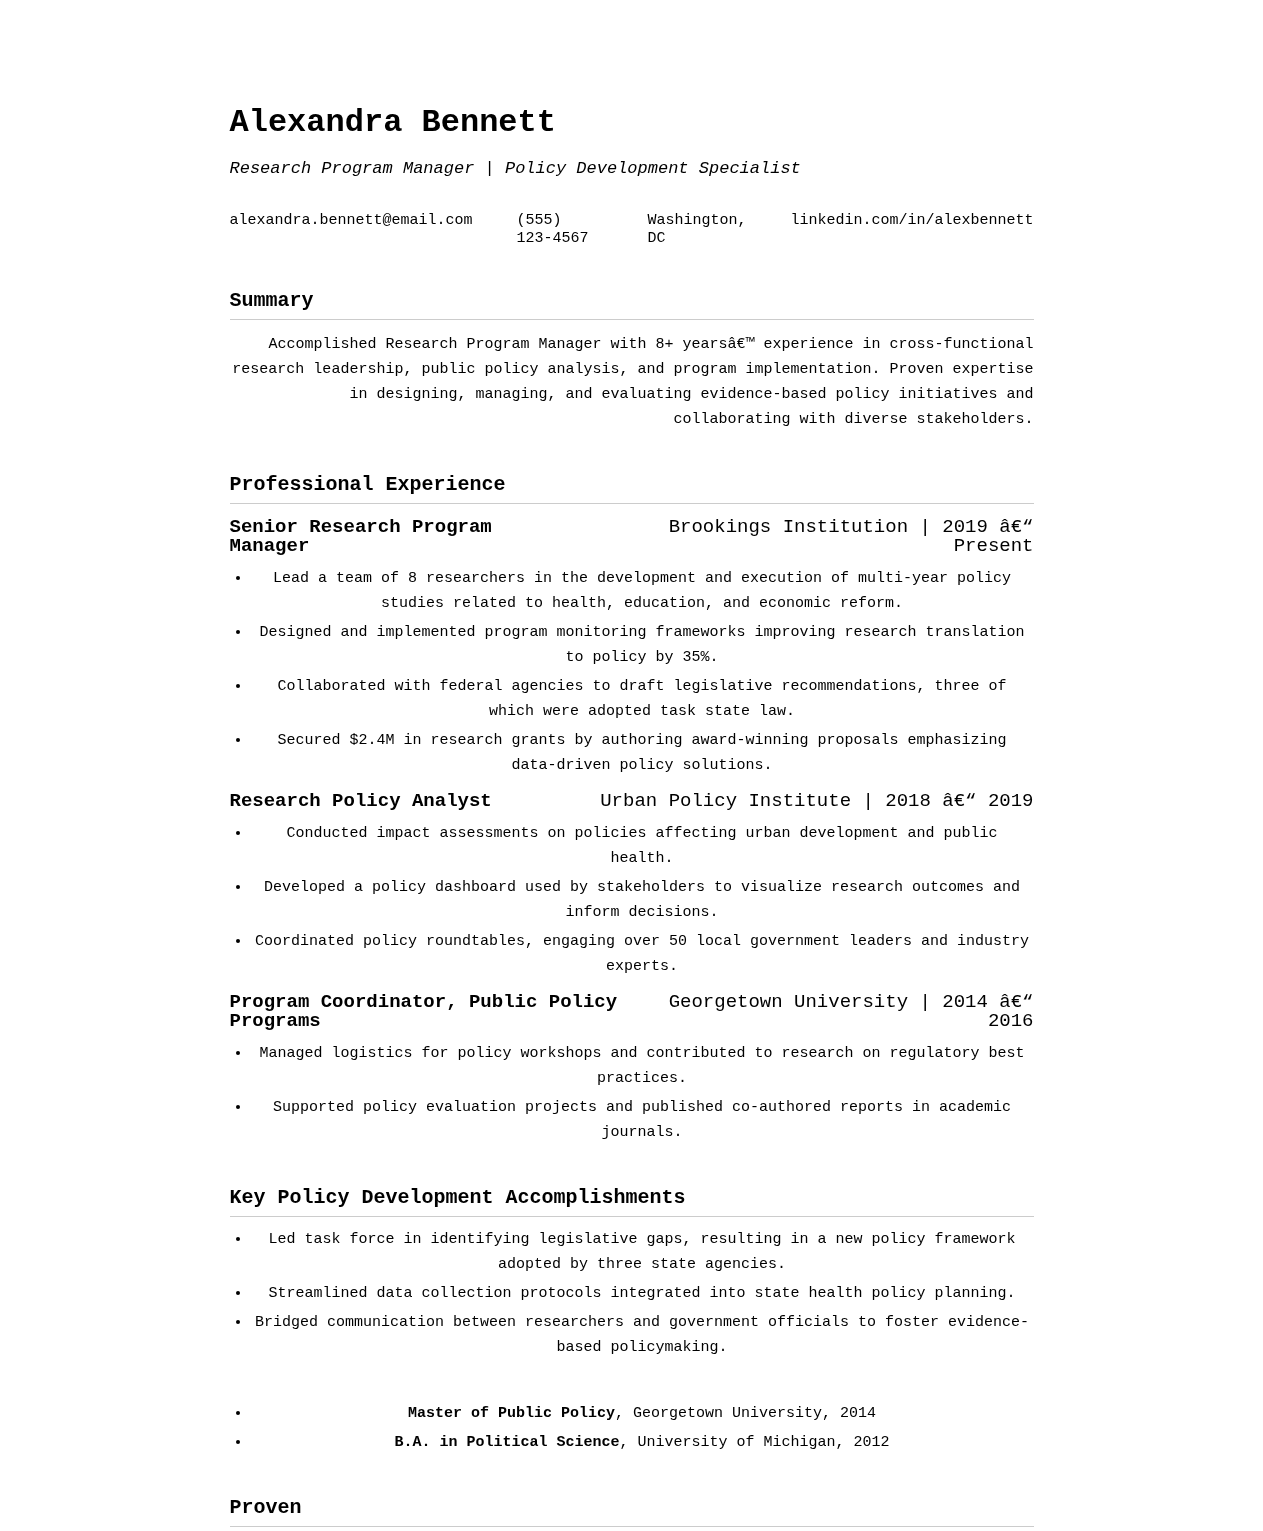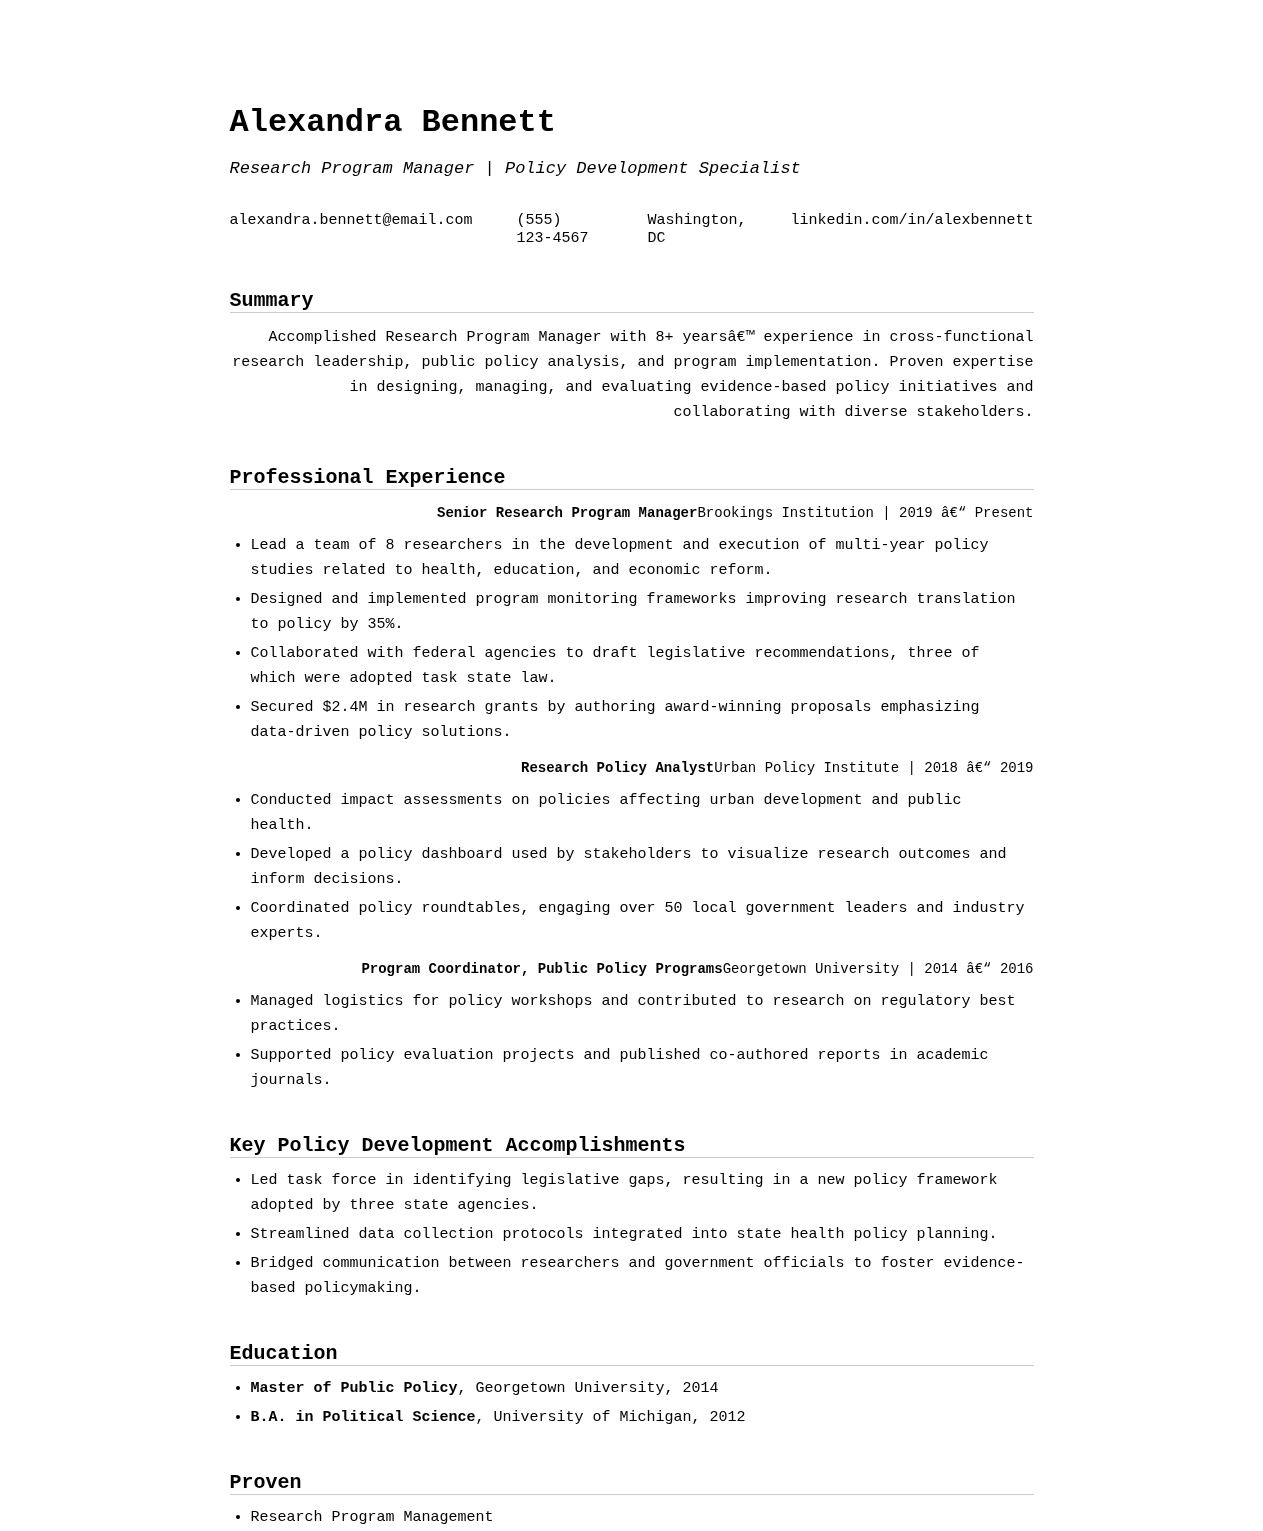--- a/index.html
+++ b/index.html
@@ -36,46 +36,47 @@
     font-size: 15px;
     line-height: 18px;
     margin-top: 33px;
   }
   section { margin-top: 41px; }
   h2.section-heading {
     font-size: 20px;
     font-weight: bold;
     line-height: 23px;
     margin: 0;
+    padding-bottom: 7px;
     border-bottom: 1px solid #cccccc;
   }
   .summary-text {
     font-size: 15px;
     line-height: 25px;
     margin: 12px 0 0;
     text-align: right;
   }
   .job { margin-top: 14px; }
   .job-header {
     display: flex;
-    justify-content: flex-end;
+    justify-content: space-between;
     align-items: baseline;
-    font-size: 14px;
+    font-size: 19px;
     line-height: 19px;
     margin-top: 8px;
   }
   .job-title { font-weight: bold; }
   .job-meta { font-weight: normal; text-align: right; }
   ul.bullets {
     margin: 10px 0 0;
     padding-left: 21px;
     font-size: 15px;
     line-height: 25px;
   }
-  ul.bullets li { margin: 0 0 4px; }
+  ul.bullets li { margin: 0 0 4px; text-align: center; }
   ul.bullets li:last-child { margin-bottom: 0; }
   .section-list { margin-top: 12px; }
   .degree { font-weight: bold; }
   .skills-list { height: 66px; overflow: hidden; }
 </style>
 </head>
 <body>
 
 <div class="resume">
 
@@ -137,21 +138,20 @@
   <section>
     <h2 class="section-heading">Key Policy Development Accomplishments</h2>
     <ul class="bullets section-list">
       <li>Led task force in identifying legislative gaps, resulting in a new policy framework adopted by three state agencies.</li>
       <li>Streamlined data collection protocols integrated into state health policy planning.</li>
       <li>Bridged communication between researchers and government officials to foster evidence-based policymaking.</li>
     </ul>
   </section>
 
   <section>
-    <h2 class="section-heading">Education</h2>
     <ul class="bullets section-list">
       <li><span class="degree">Master of Public Policy</span><span>, Georgetown University, 2014</span></li>
       <li><span class="degree">B.A. in Political Science</span><span>, University of Michigan, 2012</span></li>
     </ul>
   </section>
 
   <section>
     <h2 class="section-heading">Proven</h2>
     <ul class="bullets section-list skills-list">
       <li>Research Program Management</li>

